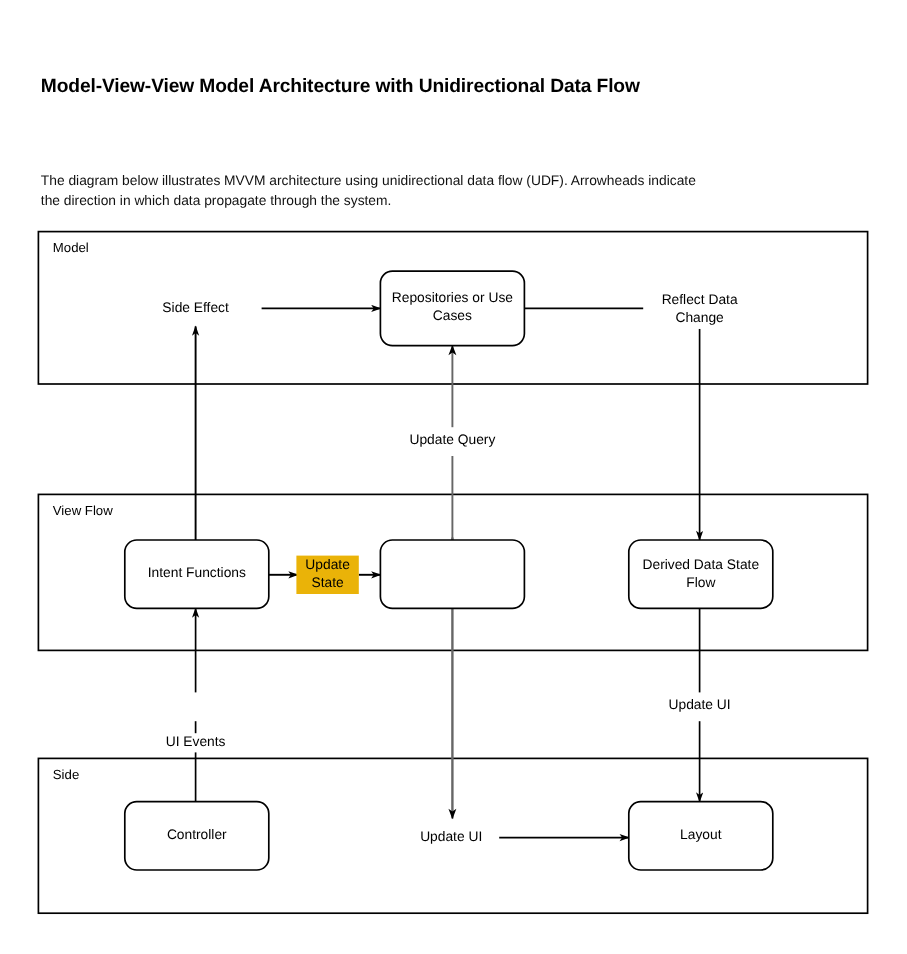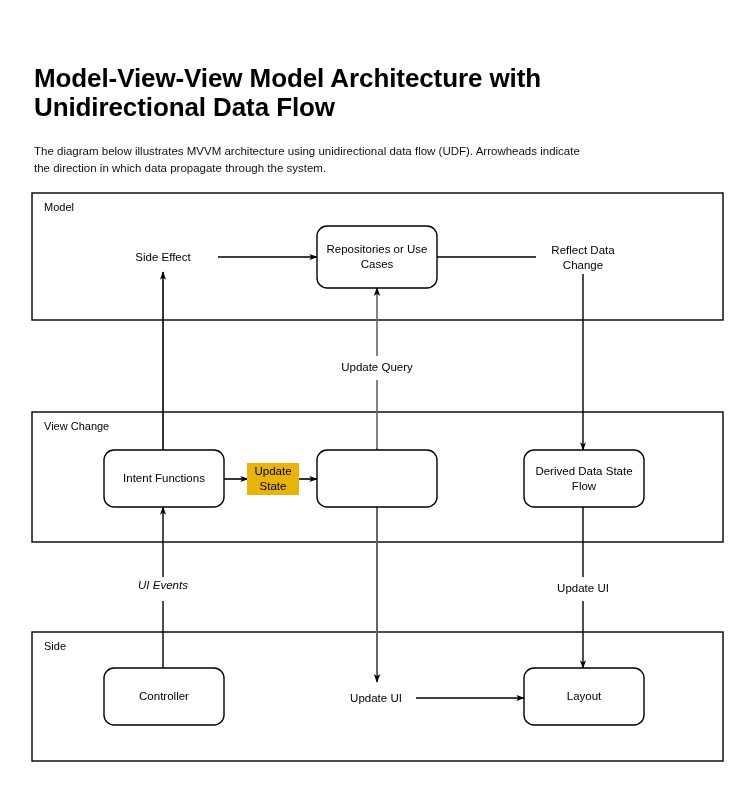--- a/index.html
+++ b/index.html
@@ -13,21 +13,21 @@
     position: relative;
     font-family: "Liberation Sans", sans-serif;
     color: #000000;
     overflow: hidden;
   }
   #page-title {
     position: absolute;
     left: 34px;
     top: 47px;
     width: 540px;
-    font-size: 26px;
+    font-size: 16px;
     font-weight: bold;
     line-height: 29px;
     letter-spacing: -0.1px;
   }
   #page-description {
     position: absolute;
     left: 34px;
     top: 131px;
     width: 560px;
     font-size: 11.5px;
@@ -161,36 +161,36 @@
     </g>
     <g>
       <rect x="104" y="668" width="120" height="57" rx="10" ry="10" fill="#ffffff" stroke="#000000" stroke-width="1.4"></rect>
     </g>
     <g>
       <rect x="524" y="668" width="120" height="57" rx="10" ry="10" fill="#ffffff" stroke="#000000" stroke-width="1.4"></rect>
     </g>
   </svg>
 
   <div class="group-label" style="left:44px; top:200px; width:200px;">Model</div>
-  <div class="group-label" style="left:44px; top:419px; width:200px;">View Change</div>
+  <div class="group-label" style="left:44px; top:419px; width:200px;">View Flow</div>
   <div class="group-label" style="left:44px; top:639px; width:200px;">Side</div>
 
   <div class="node-label" style="left:317px; top:226px; width:120px; height:62px;">Repositories or Use Cases</div>
   <div class="node-label" style="left:104px; top:450px; width:120px; height:57px;">Intent Functions</div>
   <div class="node-label" style="left:524px; top:450px; width:120px; height:57px;">Derived Data State Flow</div>
   <div class="node-label" style="left:104px; top:668px; width:120px; height:57px;">Controller</div>
   <div class="node-label" style="left:524px; top:668px; width:120px; height:57px;">Layout</div>
 
   <div class="edge-label" style="left:108px; top:249px; width:110px; height:16px; background:#ffffff;">Side Effect</div>
 
   <div class="edge-label" style="left:536px; top:242px; width:94px; height:32px; background:#ffffff;">Reflect Data Change</div>
 
   <div class="edge-label" style="left:322px; top:359px; width:110px; height:16px; background:#ffffff;">Update Query</div>
 
   <div class="edge-label" style="left:247px; top:463px; width:52px; height:32px; background:#eab308;">Update State</div>
 
-  <div class="edge-label" style="left:118px; top:577px; width:90px; height:16px; background:#ffffff;font-style:italic;">UI Events</div>
+  <div class="edge-label" style="left:118px; top:611px; width:90px; height:16px; background:#ffffff;">UI Events</div>
 
   <div class="edge-label" style="left:538px; top:580px; width:90px; height:16px; background:#ffffff;">Update UI</div>
 
   <div class="edge-label" style="left:336px; top:690px; width:80px; height:16px; background:#ffffff;">Update UI</div>
 
 </div>
 
 </body></html>

